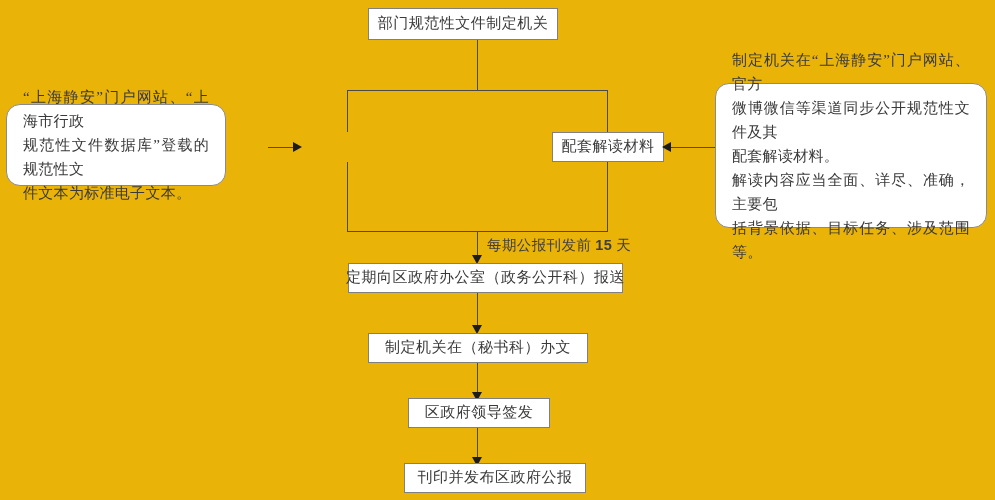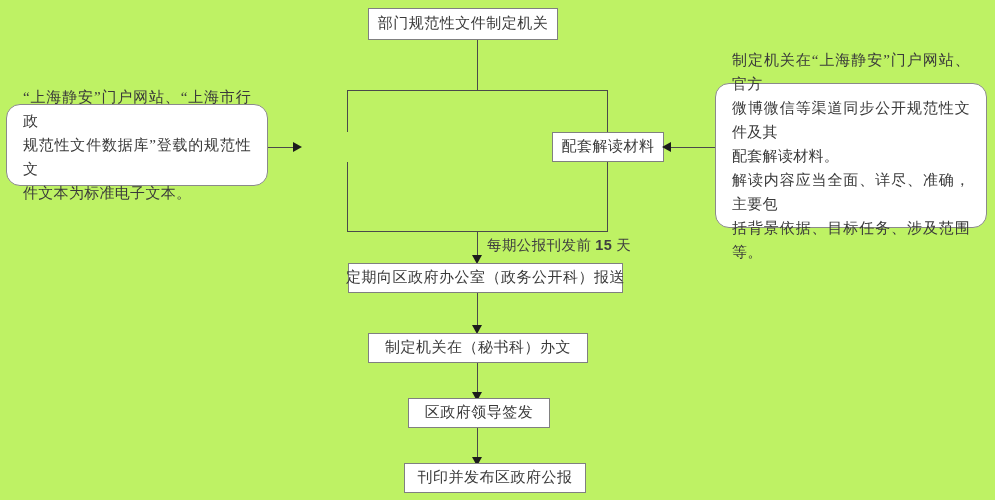--- a/index.html
+++ b/index.html
@@ -4,21 +4,21 @@
 <style>
   html, body {
     margin: 0;
     padding: 0;
     background: #ffffff;
   }
   #canvas {
     position: relative;
     width: 995px;
     height: 500px;
-    background: #bef264;
+    background: #eab308;
     font-family: "Liberation Serif", "DejaVu Serif", serif;
     overflow: hidden;
   }
   .node {
     position: absolute;
     box-sizing: border-box;
     border: 1px solid #808080;
     background: #ffffff;
     display: flex;
     align-items: center;
@@ -100,21 +100,21 @@
 
   <div class="line v" style="left:347px; top:90px; height:42px;"></div>
 
   <div class="line v" style="left:607px; top:90px; height:42px;"></div>
 
 
   <div class="node" style="left:552px; top:132px; width:112px; height:30px;">
     <span>配套解读材料</span>
   </div>
 
-  <div class="callout" style="left:6px; top:104px; width:262px; height:82px;">
+  <div class="callout" style="left:6px; top:104px; width:220px; height:82px;">
     <p>“上海静安”门户网站、“上海市行政</p>
     <p>规范性文件数据库”登载的规范性文</p>
     <p>件文本为标准电子文本。</p>
   </div>
 
   <div class="line h" style="left:268px; top:147px; width:26px;"></div>
   <div class="arrowhead right" style="left:293px; top:142px;"></div>
 
   <div class="callout" style="left:715px; top:83px; width:272px; height:145px;">
     <p>制定机关在“上海静安”门户网站、官方</p>

